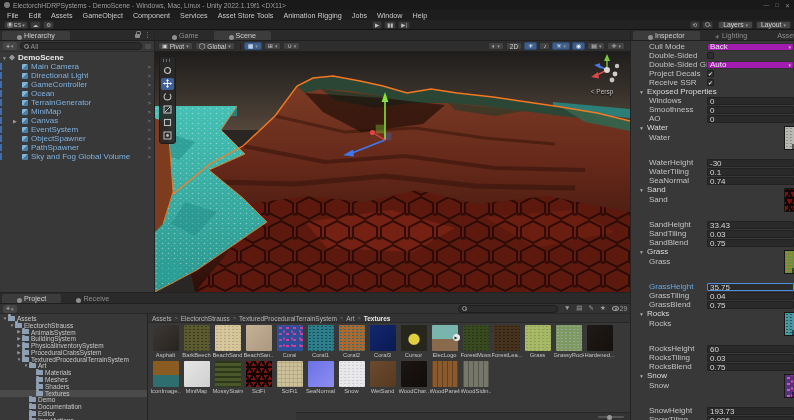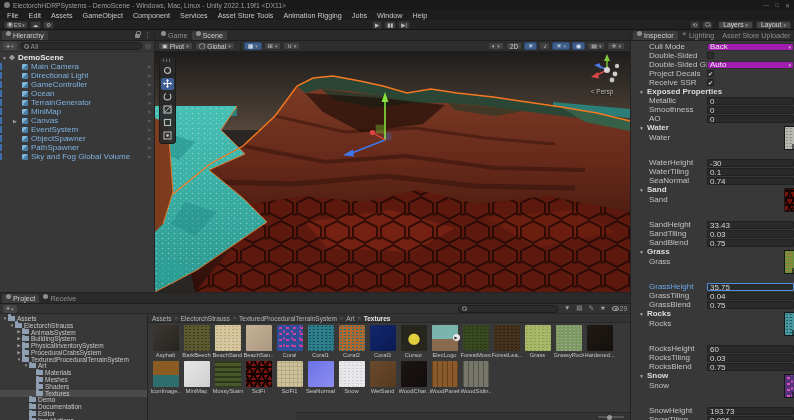--- a/index.html
+++ b/index.html
@@ -30,21 +30,21 @@
 
   
   .panel{position:absolute;background:#383838}
   #hierarchy{left:0;top:30px;width:155px;height:262px;border-right:1px solid #232323}
   #scenep{left:155px;top:30px;width:475px;height:262px}
   #inspector{left:630px;top:30px;width:188px;height:390px;border-left:1px solid #232323}
   #project{left:0;top:292px;width:630px;height:128px;border-top:1px solid #232323}
 
   .tabbar{height:11px;background:#2a2a2a;border-bottom:1px solid #1f1f1f;display:flex;
     align-items:stretch;padding-left:2px}
-  .tab{display:flex;align-items:flex-start;gap:2px;margin-top:1px;padding:0 4px;font-size:7.2px;
+  .tab{display:flex;align-items:flex-end;gap:2px;margin-top:1px;padding:0 15px;font-size:7.2px;
     color:#d0d0d0;background:#3c3c3c;border-radius:2px 2px 0 0;white-space:nowrap}
   .tab.off{background:transparent;color:#8f8f8f}
   .tabicon{width:5px;height:5px;border-radius:50%;background:#8f8f8f;display:inline-block}
   .tab-right{margin-left:auto;display:flex;align-items:center;gap:4px;padding-right:3px;color:#9a9a9a}
   .kebab{font-size:7px;color:#9a9a9a}
   .lock{width:5px;height:4px;background:#8a8a8a;position:relative;border-radius:1px;margin-top:2px}
   .lock::before{content:"";position:absolute;top:-3px;left:1px;width:3px;height:3px;
     border:1px solid #8a8a8a;border-bottom:none;border-radius:2px 2px 0 0}
 
   
@@ -101,21 +101,21 @@
   .field{flex:1;height:8px;line-height:7px;background:#2a2a2a;border:1px solid #212121;
     border-radius:1px;color:#d6d6d6;padding:0 2px;white-space:nowrap}
   .field.focus{border-color:#4f8ee0}
   .dropdown{flex:1;height:8px;background:#a21caf;border:1px solid #303030;border-radius:2px;
     color:#e6e6e6;display:flex;align-items:center;padding:0 2px}
   .dropdown .ddarr{margin-left:auto;font-size:5px;color:#c2c2c2}
   .checkbox{width:7px;height:7px;background:#2d2d2d;border:1px solid #1f1f1f;border-radius:1px;
     display:flex;align-items:center;justify-content:center;font-size:6px;color:#d8d8d8;line-height:1}
   .irow.foldout{padding-left:8px;gap:3px}
   .irow.foldout .tri{font-size:5px;color:#aaa}
-  .irow.foldout .flbl{font-weight:bold;color:#dcdcdc}
+  .irow.foldout .flbl{font-weight:normal;color:#dcdcdc}
   .texrow{height:26px;position:relative;padding-left:18px}
   .texrow .lbl{position:absolute;left:18px;top:1px;color:#c2c2c2}
   .texthumb{position:absolute;right:6px;top:-6px;width:24px;height:24px;border:1px solid #161616}
   .selbtn{position:absolute;right:0;bottom:0;font-size:4.5px;color:#e0e0e0;
     background:rgba(0,0,0,.55);padding:0 1px;line-height:5px}
 
   
   .p-toolbar{height:10px;background:#333;border-bottom:1px solid #282828;display:flex;
     align-items:center;padding:0 3px;gap:3px}
   .p-toolbar .spacer{flex:1}
@@ -520,21 +520,21 @@
         </div>
         <div class="irow">
           <span class="lbl">Receive SSR</span>
           <span class="checkbox">✔</span>
         </div>
         <div class="irow foldout">
           <span class="tri">▼</span>
           <span class="flbl">Exposed Properties</span>
         </div>
         <div class="irow">
-          <span class="lbl">Metallic</span>
+          <span class="lbl">Windows</span>
           <span class="field">0</span>
         </div>
         <div class="irow">
           <span class="lbl">Smoothness</span>
           <span class="field">0</span>
         </div>
         <div class="irow">
           <span class="lbl">AO</span>
           <span class="field">0</span>
         </div>

